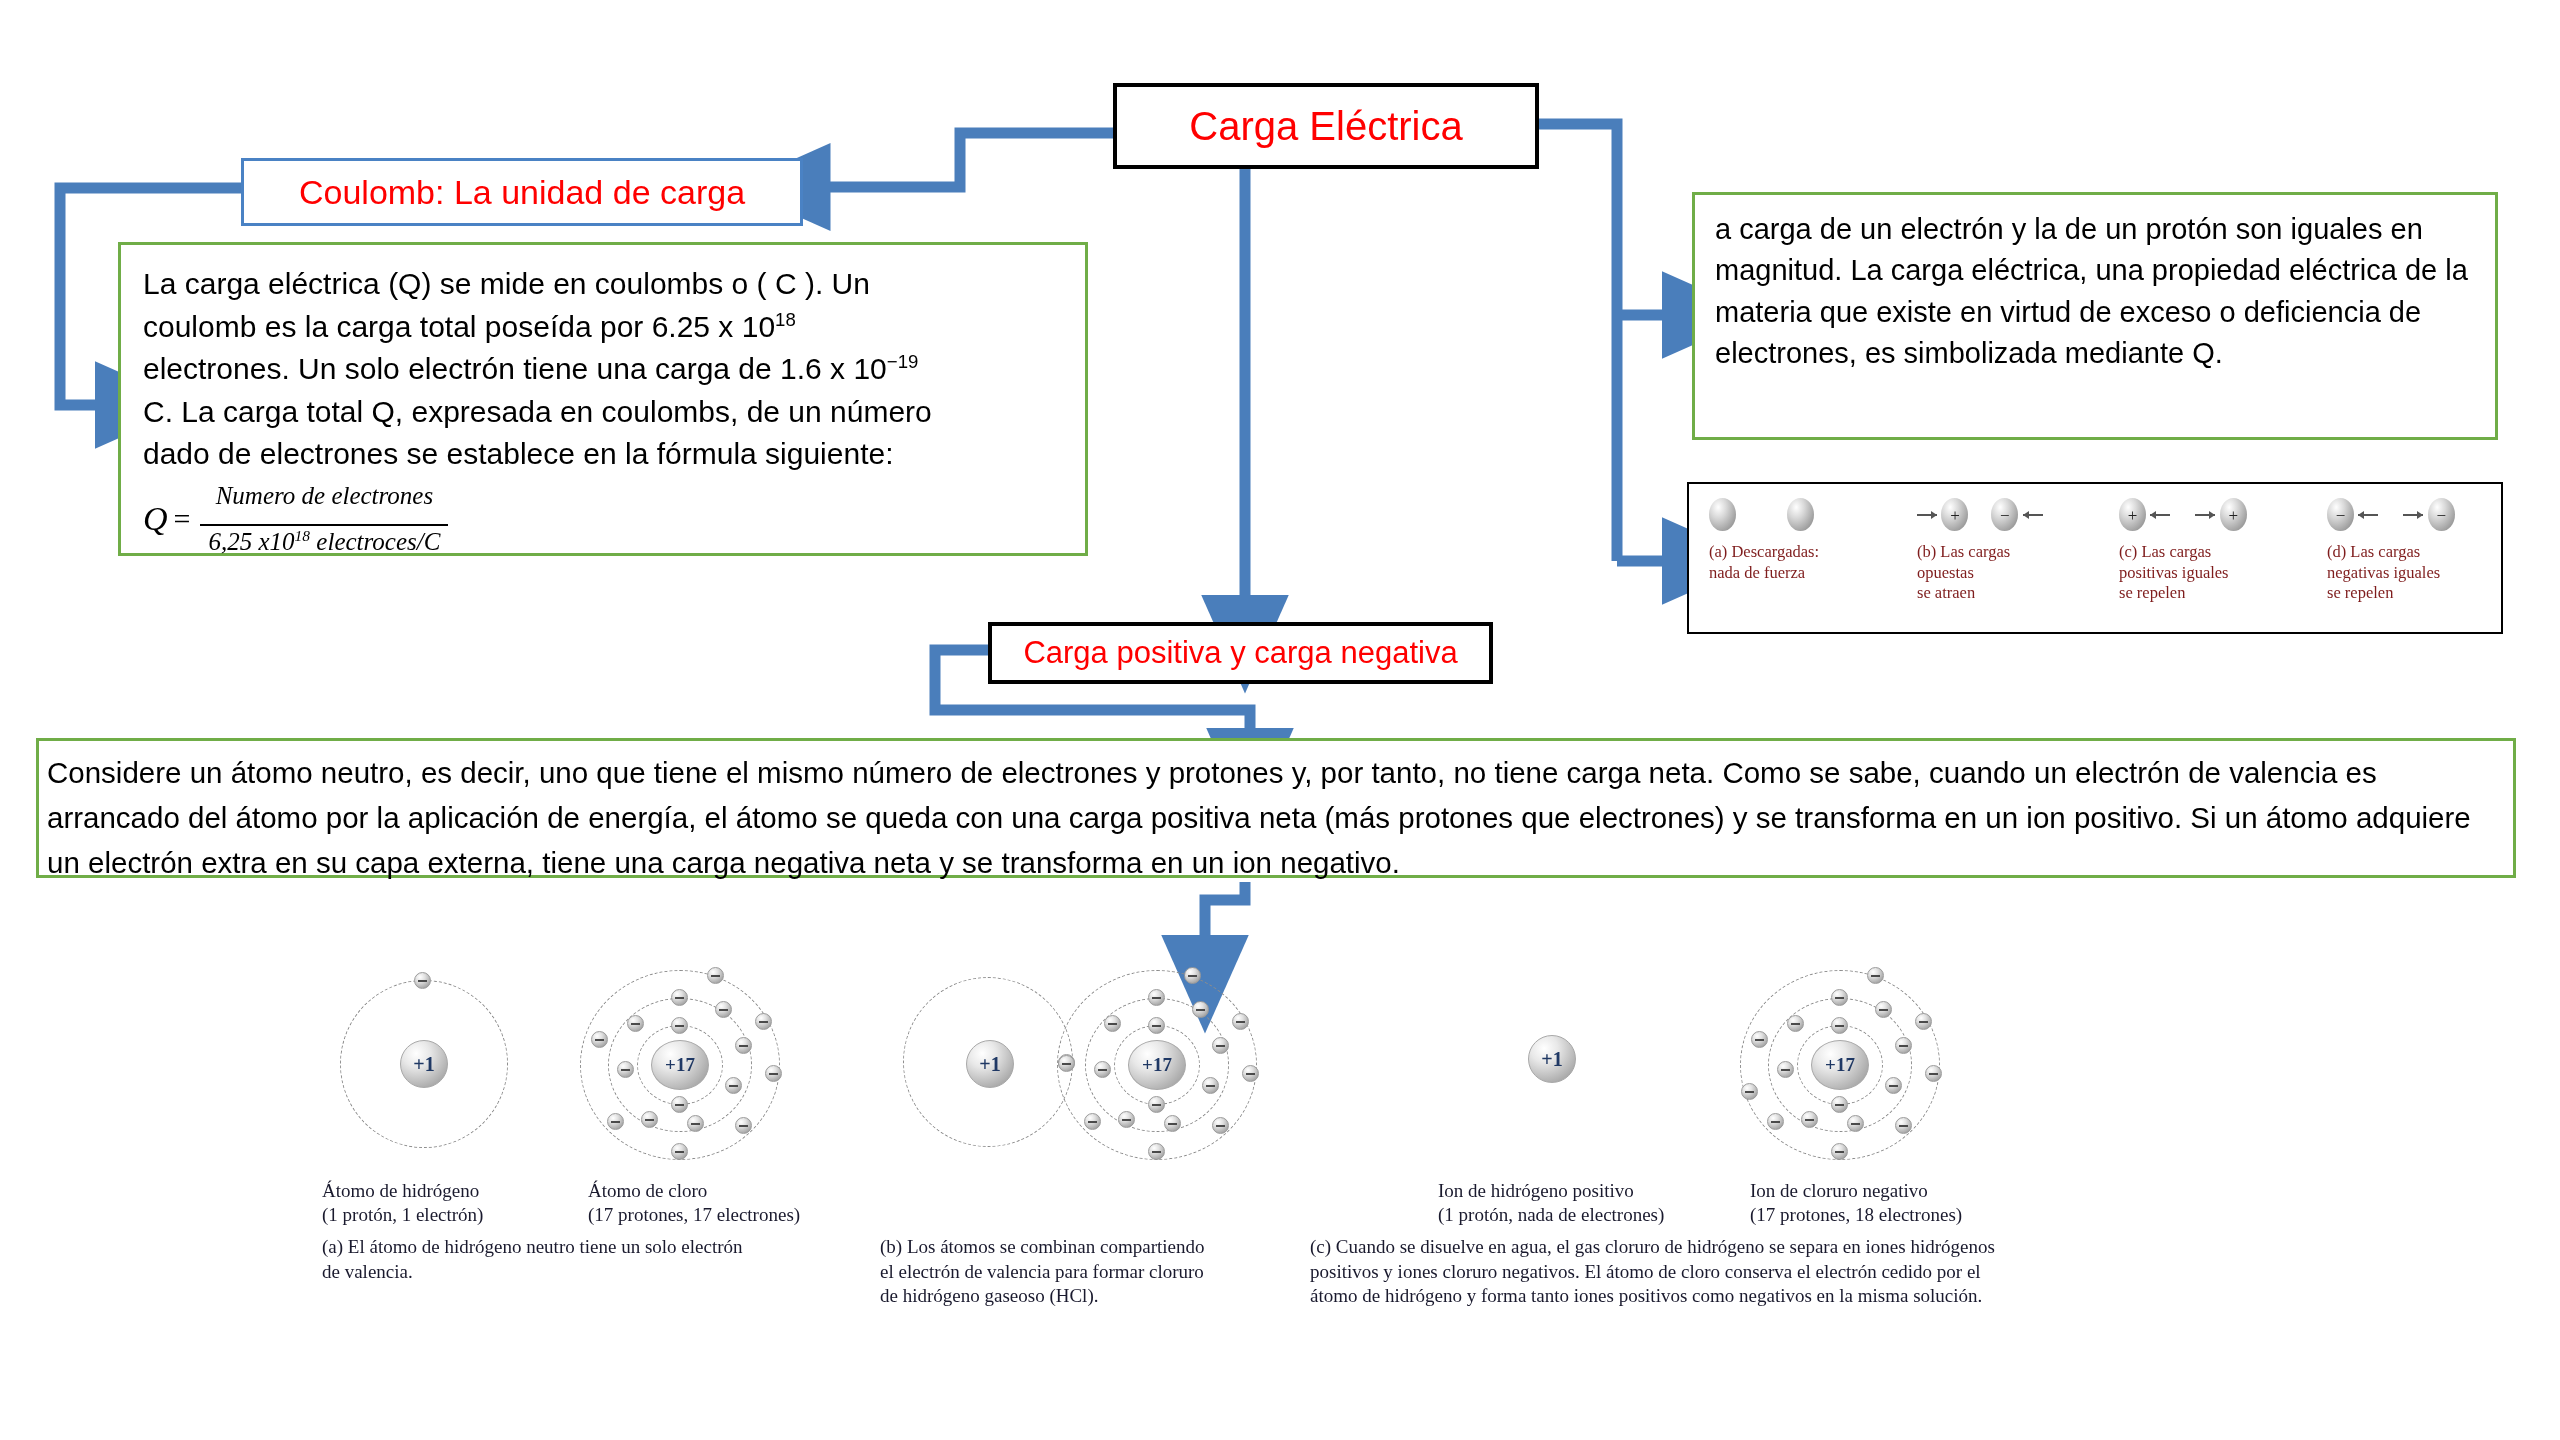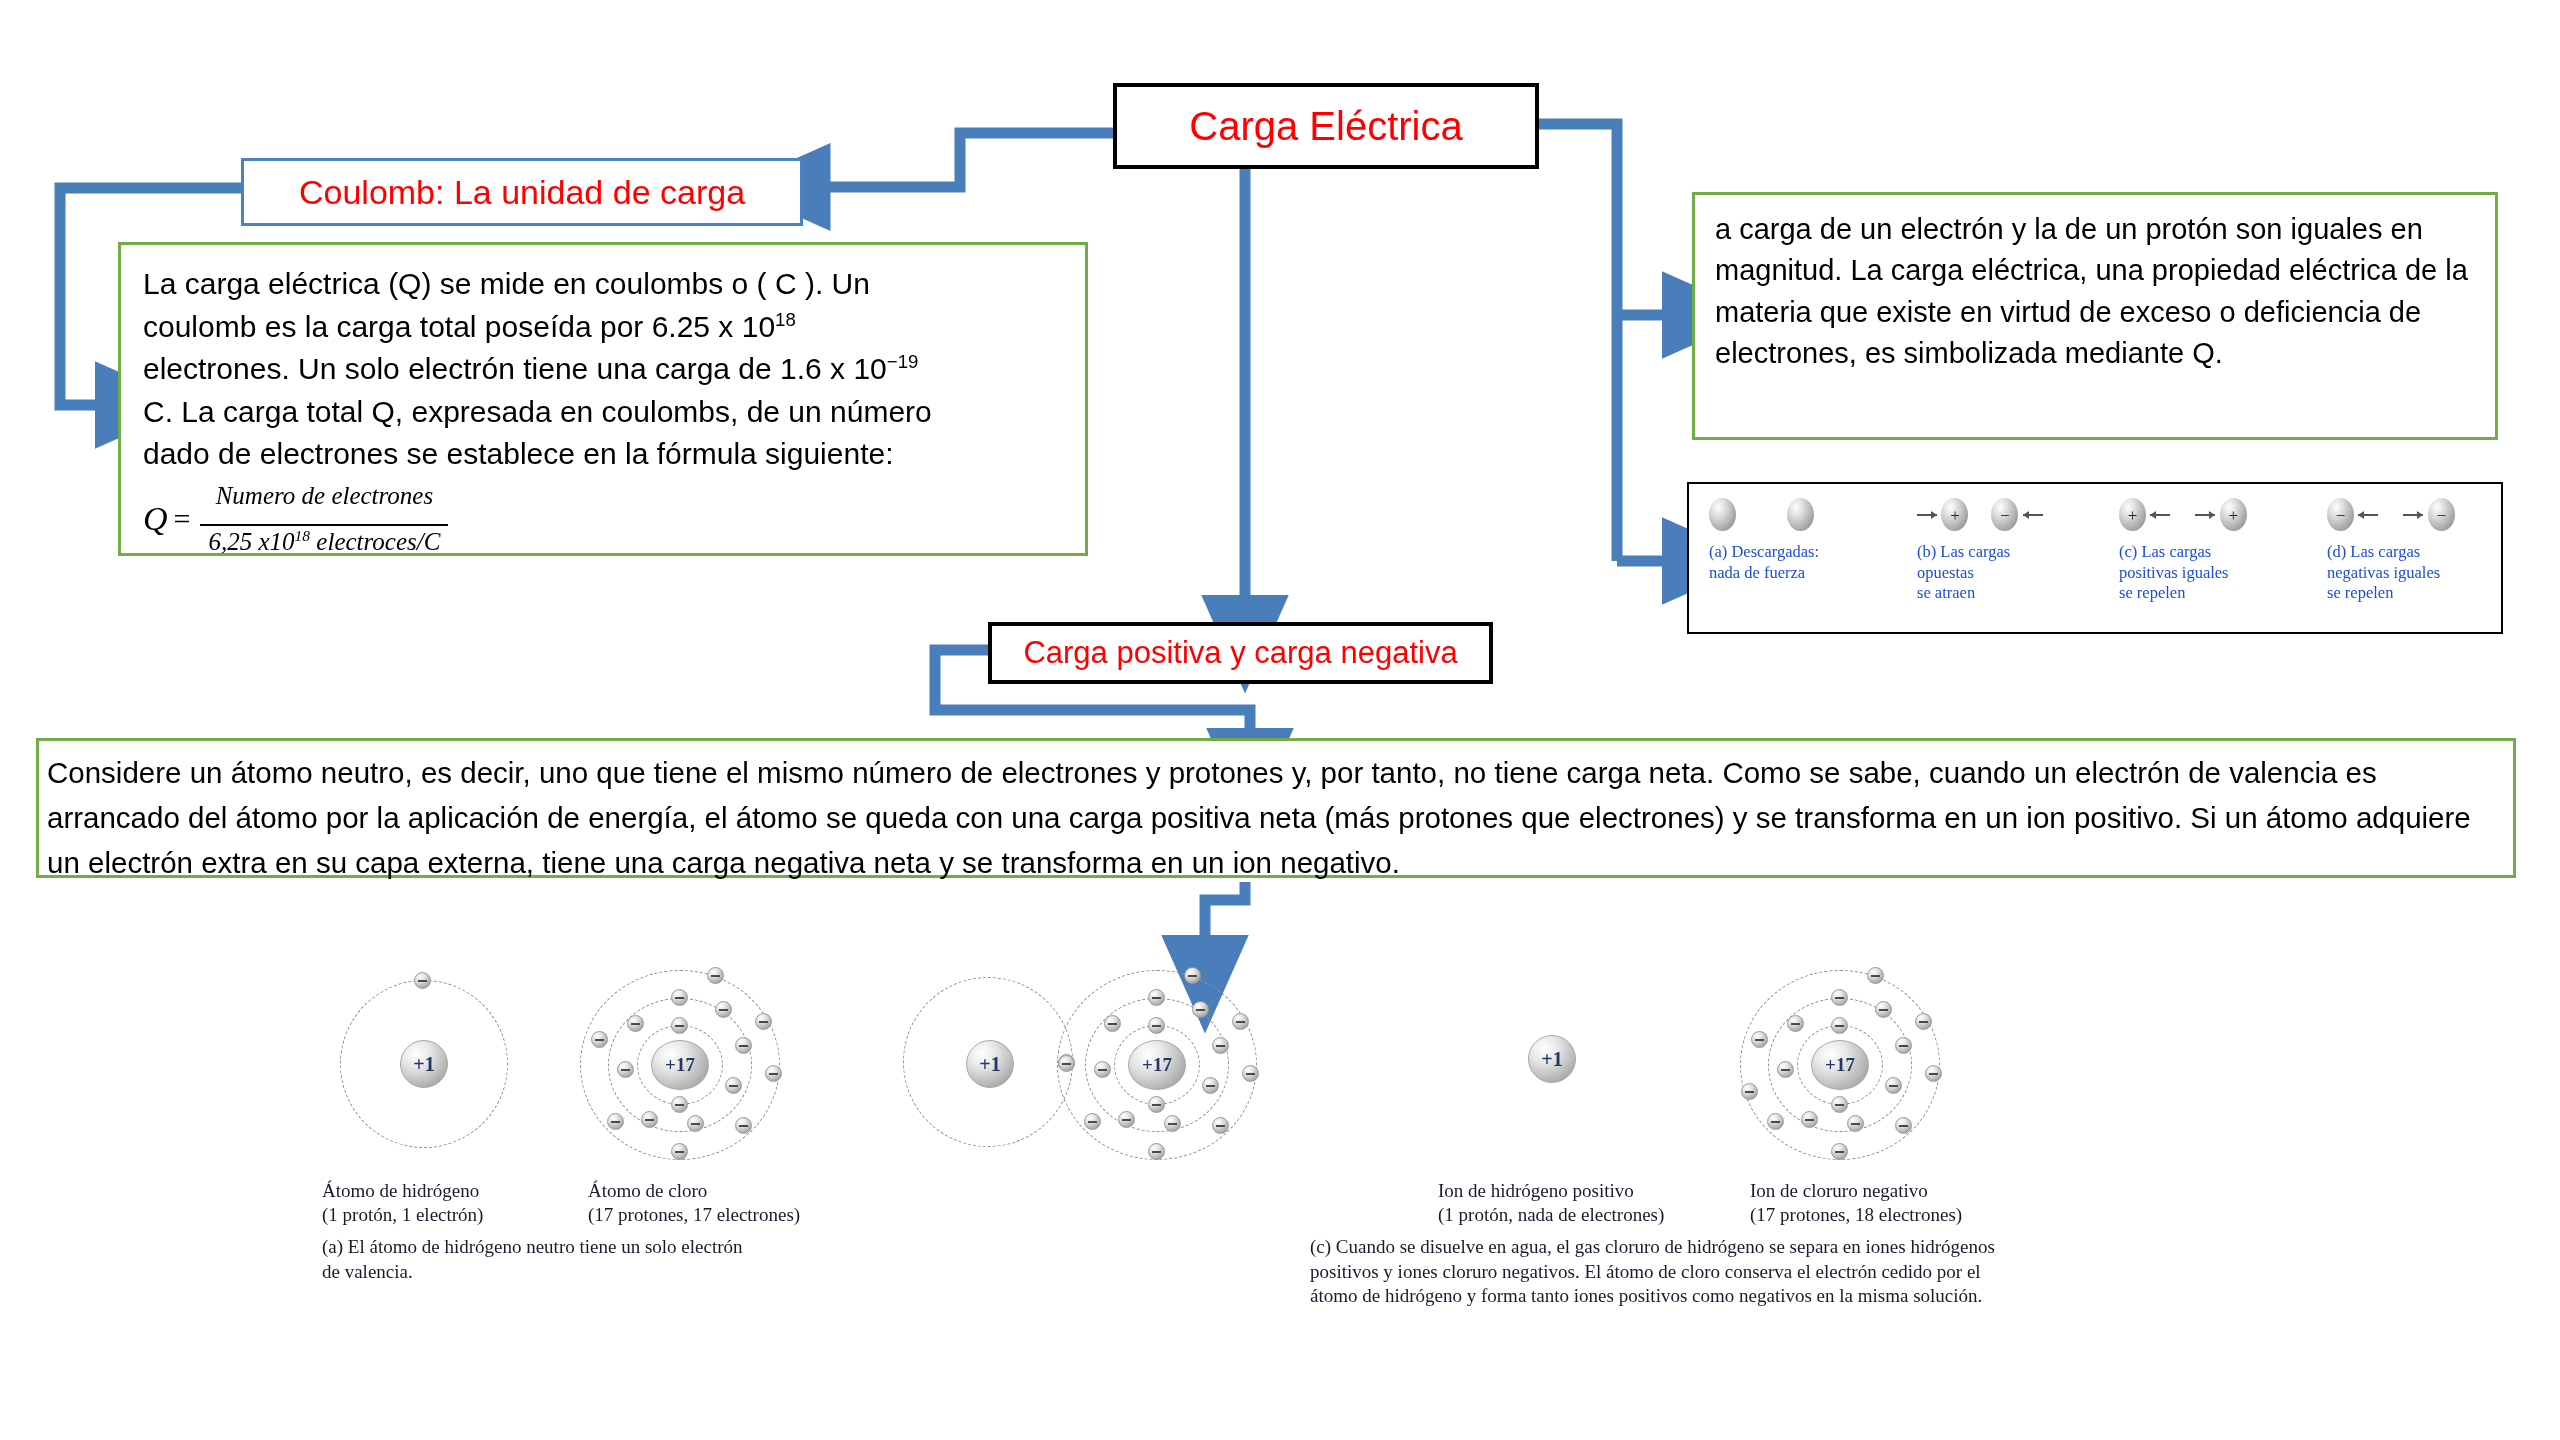--- a/index.html
+++ b/index.html
@@ -127,21 +127,21 @@
   .farrow.left .head {
     position: absolute; left: 0; top: 1px;
     border-right: 6px solid #555;
     border-top: 4px solid transparent;
     border-bottom: 4px solid transparent;
   }
   .fg-caption {
     margin-top: 8px;
     font-family: "Liberation Serif", serif;
     font-size: 16.5px;
-    color: #1d4ed8;
+    color: #7f1d1d;
     line-height: 1.25;
     white-space: pre-line;
   }
   .fg-row { white-space: nowrap; height: 36px; }
 
   
   .atom { position: absolute; }
   .nucleus {
     position: absolute;
     border-radius: 50%;
@@ -368,20 +368,23 @@
     <div class="electron" style="left:52px; top:50px;"></div>
     <div class="electron" style="left:132px; top:2px;"></div>
     <div class="electron" style="left:180px; top:48px;"></div>
     <div class="electron" style="left:190px; top:100px;"></div>
     <div class="electron" style="left:160px; top:152px;"></div>
     <div class="electron" style="left:96px; top:178px;"></div>
     <div class="electron" style="left:32px; top:148px;"></div>
     <div class="electron" style="left:6px;  top:90px;"></div>
   </div>
 
+  <div class="fig-caption cap-body" style="left:880px; top:1235px;">(b) Los átomos se combinan compartiendo
+      el electrón de valencia para formar cloruro
+      de hidrógeno gaseoso (HCl).</div>
 
   <div class="atom" style="left:1528px; top:1035px; width:60px; height:60px;">
     <div class="nucleus" style="left:0; top:0; width:48px; height:48px; font-size:20px;">
       <span>+1</span>
     </div>
   </div>
 
   <div class="atom" style="left:1735px; top:965px; width:215px; height:200px;">
     <div class="shell" style="left:5px;  top:5px;  width:200px; height:190px;"></div>
     <div class="shell" style="left:33px; top:33px; width:144px; height:134px;"></div>

